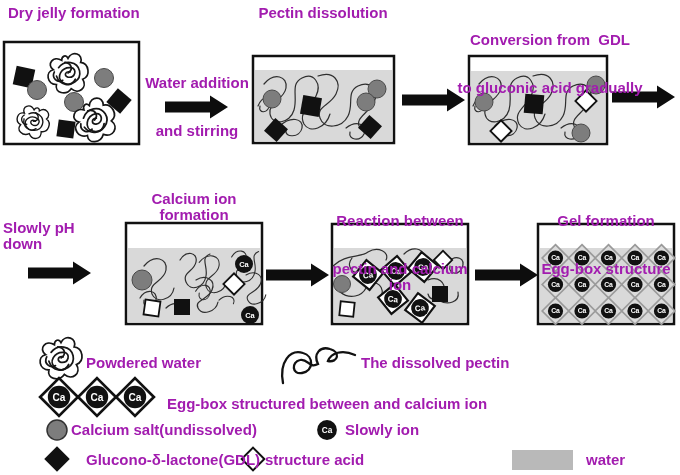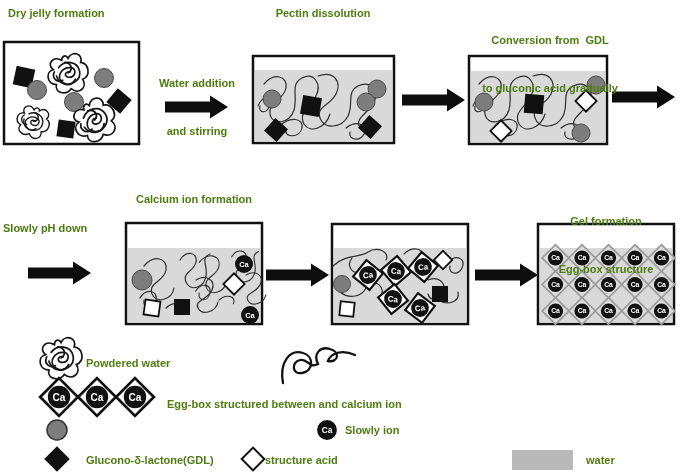--- a/index.html
+++ b/index.html
@@ -1,19 +1,19 @@
 <!DOCTYPE html>
 <html><head>
 <meta charset="utf-8">
 <style>
   html,body{margin:0;padding:0;background:#fff;}
   .stage{position:relative;width:680px;height:475px;background:#fff;overflow:hidden;
          font-family:"Liberation Sans",sans-serif;}
   .stage svg{position:absolute;left:0;top:0;}
-  .txt{position:absolute;font-weight:bold;font-size:11px;line-height:16px;color:#4d7c0f;
+  .txt{position:absolute;font-weight:bold;font-size:15px;line-height:16px;color:#a21caf;
        white-space:pre-wrap;}
   .center{text-align:center;}
   .ca{fill:#fff;font-weight:bold;font-family:"Liberation Sans",sans-serif;}
 </style>
 </head>
 <body>
 
 <div class="stage">
 
 <svg width="680" height="475" viewBox="0 0 680 475">
@@ -197,26 +197,32 @@
 
 <div class="txt center" style="left:436px;top:0px;width:228px;">
   <div>Conversion from  GDL</div>
   <div>to gluconic acid gradually</div>
 </div>
 
 <div class="txt" style="left:3px;top:220px;width:112px;">Slowly pH down</div>
 
 <div class="txt center" style="left:121px;top:191px;width:146px;">Calcium ion formation</div>
 
+<div class="txt center" style="left:323px;top:181px;width:154px;">
+  <div>Reaction between</div>
+  <div>pectin and calcium ion</div>
+</div>
 
 <div class="txt center" style="left:533px;top:181px;width:146px;">
   <div>Gel formation</div>
   <div>Egg-box structure</div>
 </div>
 
 <div class="txt" style="left:86px;top:355px;">Powdered water</div>
+<div class="txt" style="left:361px;top:355px;">The dissolved pectin</div>
 <div class="txt" style="left:167px;top:396px;">Egg-box structured between and calcium ion</div>
+<div class="txt" style="left:71px;top:422px;">Calcium salt(undissolved)</div>
 <div class="txt" style="left:345px;top:422px;">Slowly ion</div>
 <div class="txt" style="left:86px;top:452px;">Glucono-δ-lactone(GDL)</div>
 <div class="txt" style="left:265px;top:452px;">structure acid</div>
 <div class="txt" style="left:586px;top:452px;">water</div>
 
 </div>
 
 </body></html>

